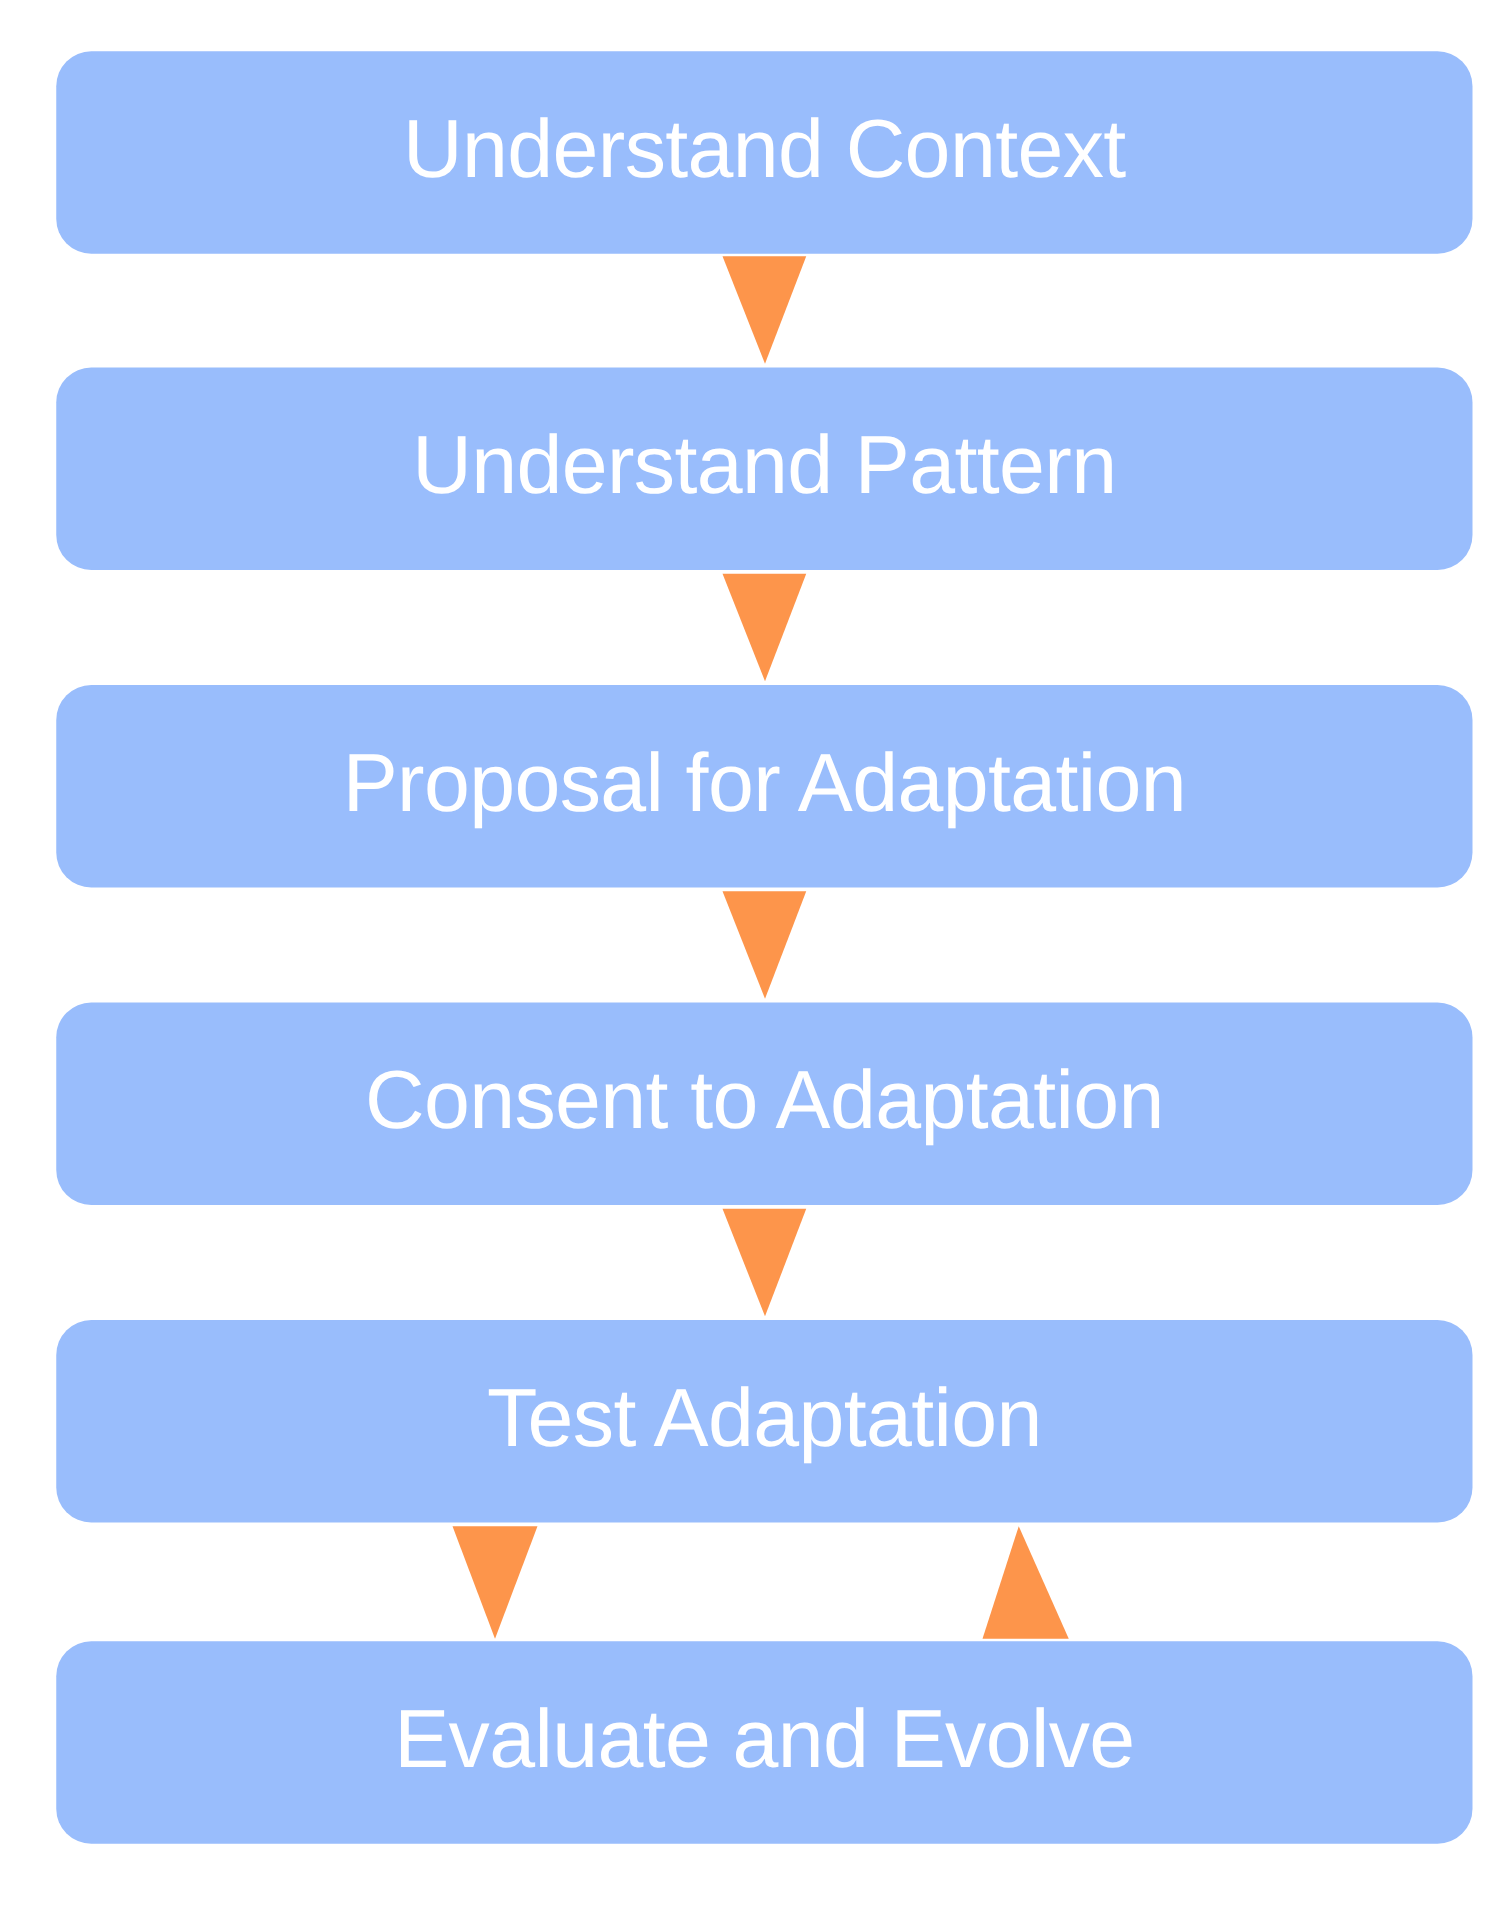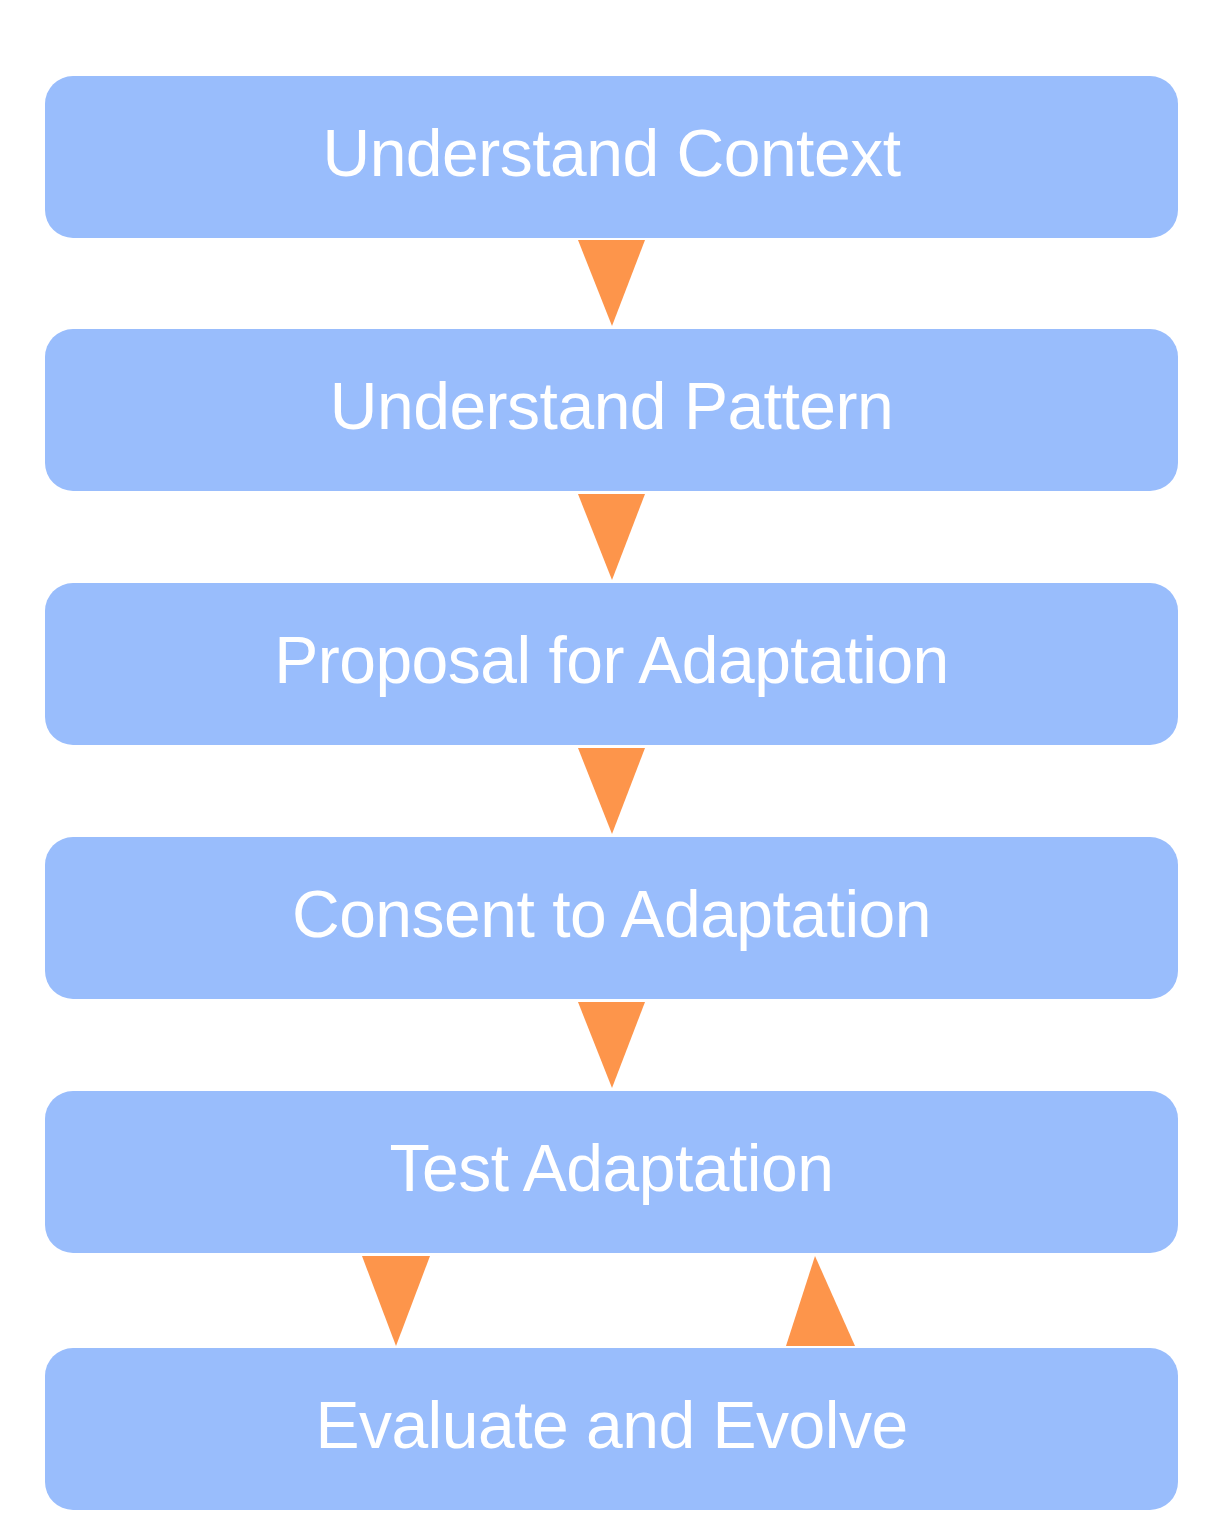--- a/index.html
+++ b/index.html
@@ -13,21 +13,20 @@
     height: 1536px;
     font-family: "Liberation Sans", sans-serif;
     overflow: hidden;
   }
 
   #diagram-root {
     position: relative;
     width: 1205px;
     height: 1212px;
     background: #ffffff;
-    margin-top: 35px;
   }
 
   .flow-svg {
     position: absolute;
     top: 0;
     left: 0;
     width: 1205px;
     height: 1536px;
     display: block;
   }

